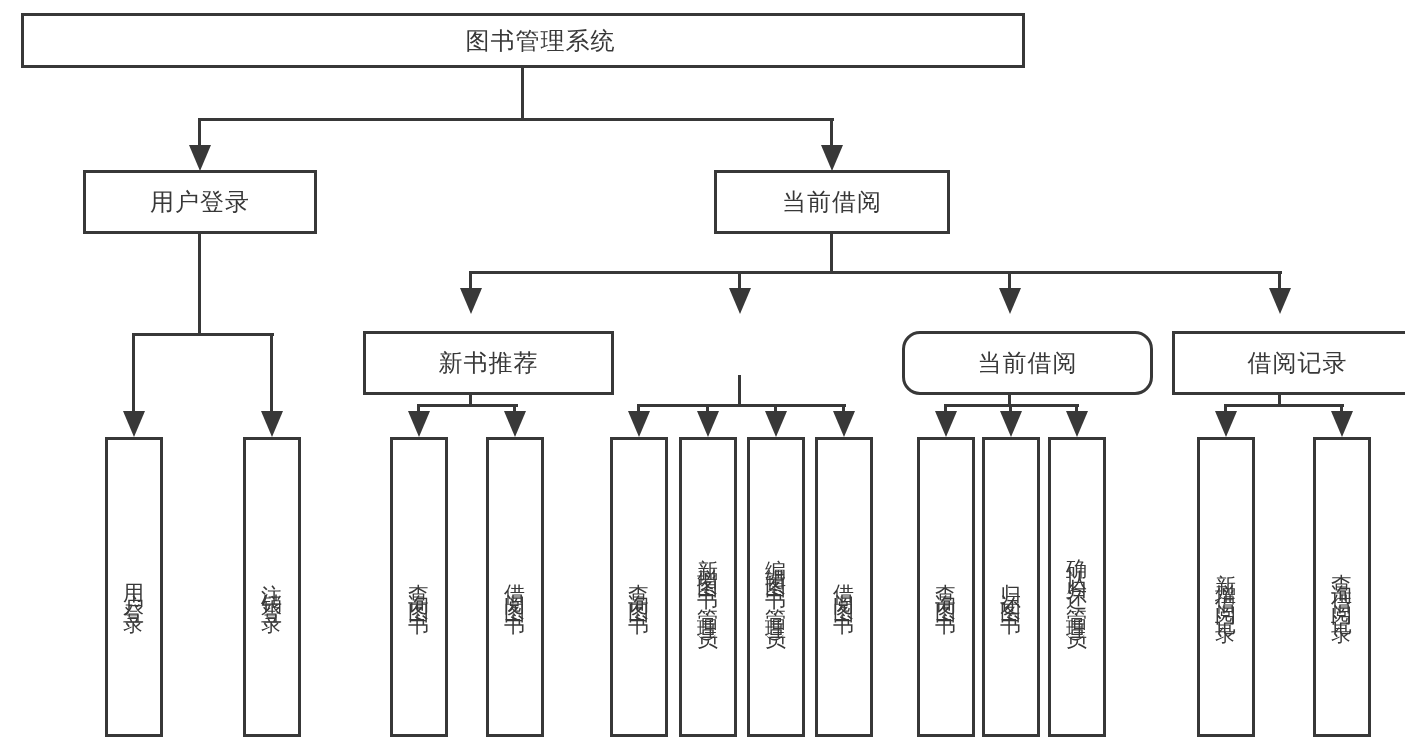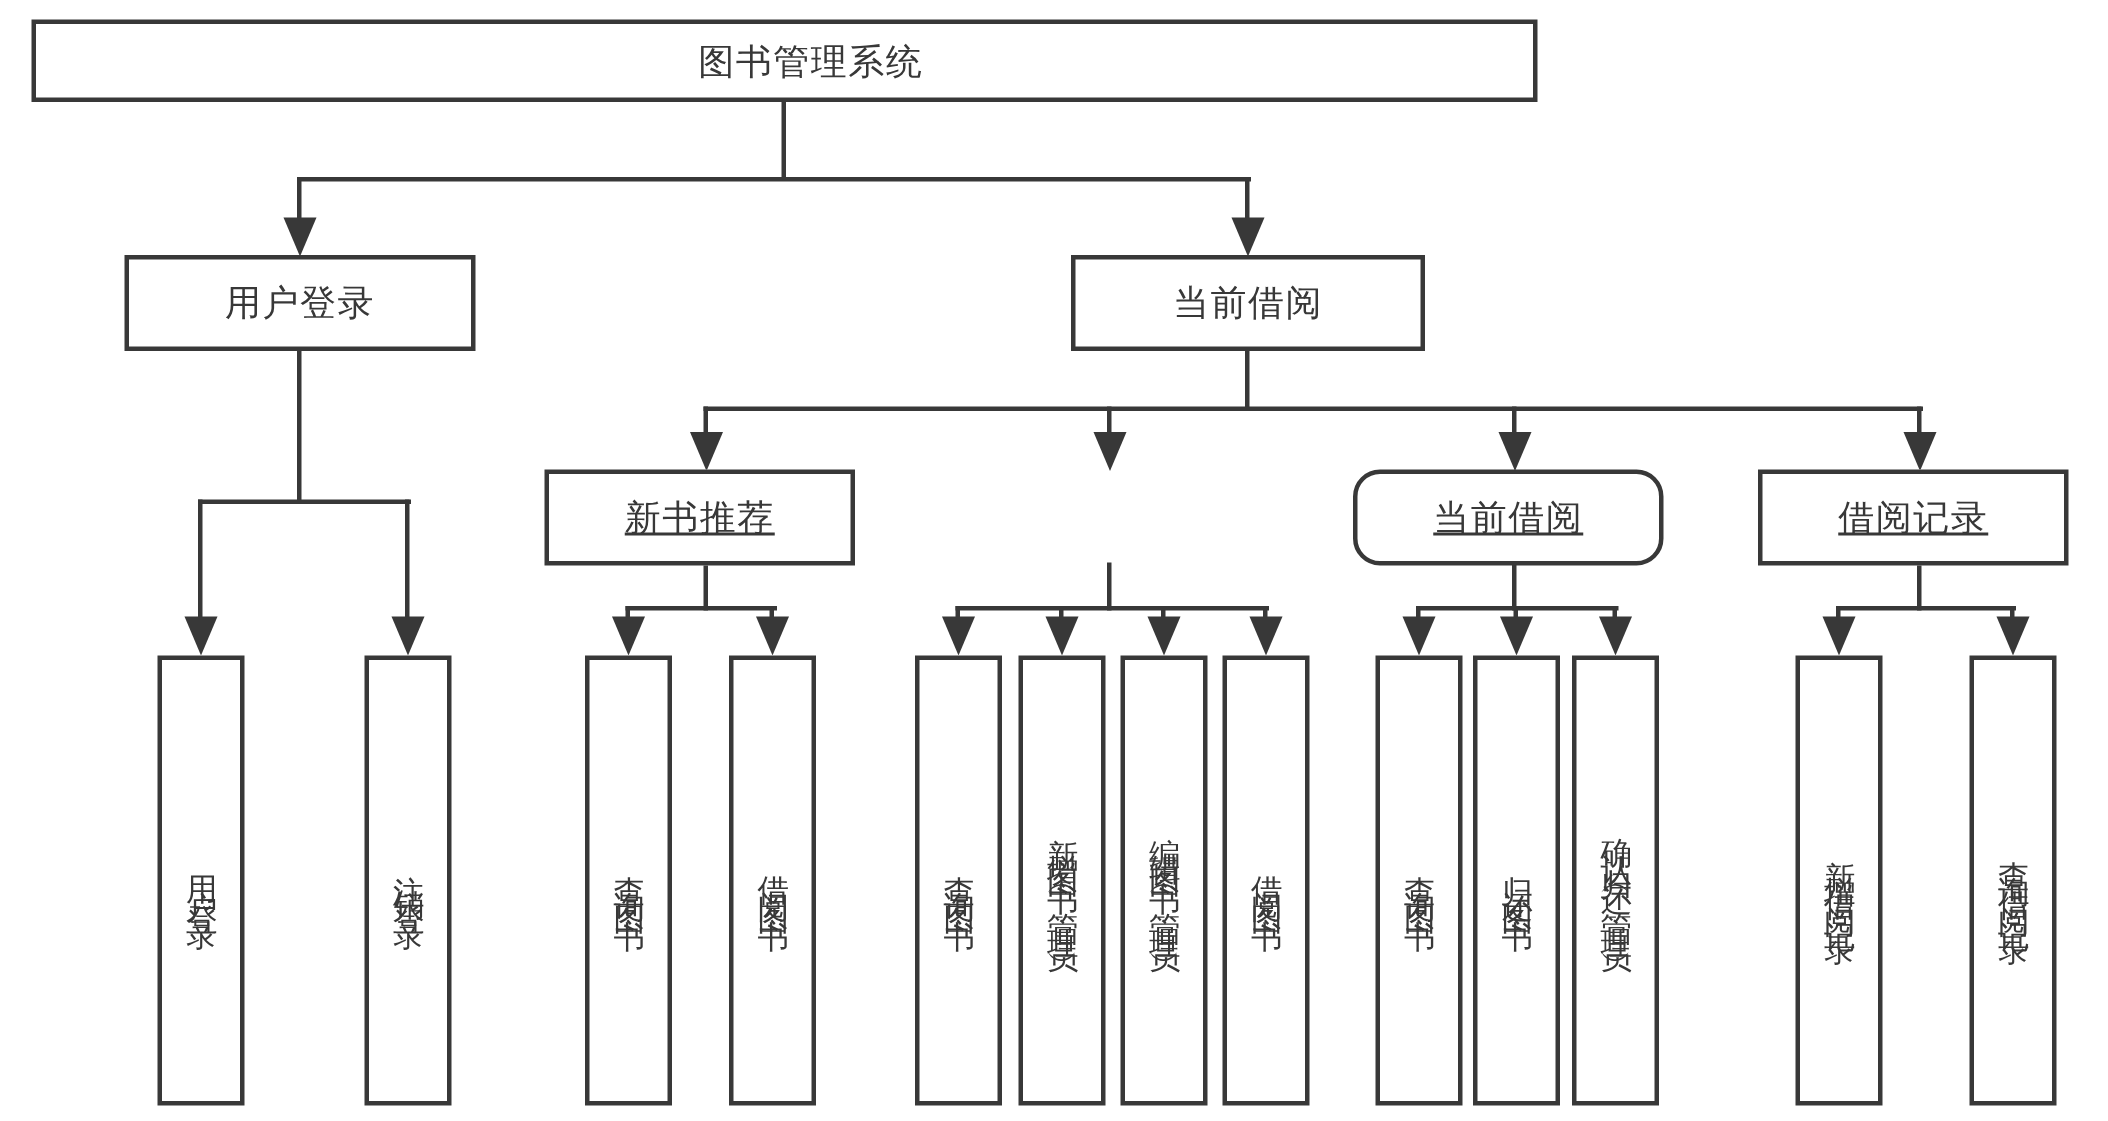--- a/index.html
+++ b/index.html
@@ -39,21 +39,21 @@
     display: flex;
     align-items: center;
     justify-content: center;
     font-size: 24px;
     letter-spacing: 1px;
     color: var(--text);
     white-space: nowrap;
   }
   .box-root  { left: 21px;  top: 13px;  width: 1004px; height: 55px; padding-left: 35px; }
   .box-lv1   { top: 170px; width: 234px; height: 64px; }
-  .box-lv2   { top: 313px; width: 207px; height: 64px; text-decoration: underline; }
+  .box-lv2   { top: 331px; width: 251px; height: 64px; }
   
   .leaf {
     position: absolute;
     top: 437px;
     width: 58px;
     height: 300px;
     border: 3px solid var(--line);
     background: #fff;
     display: flex;
     align-items: center;

